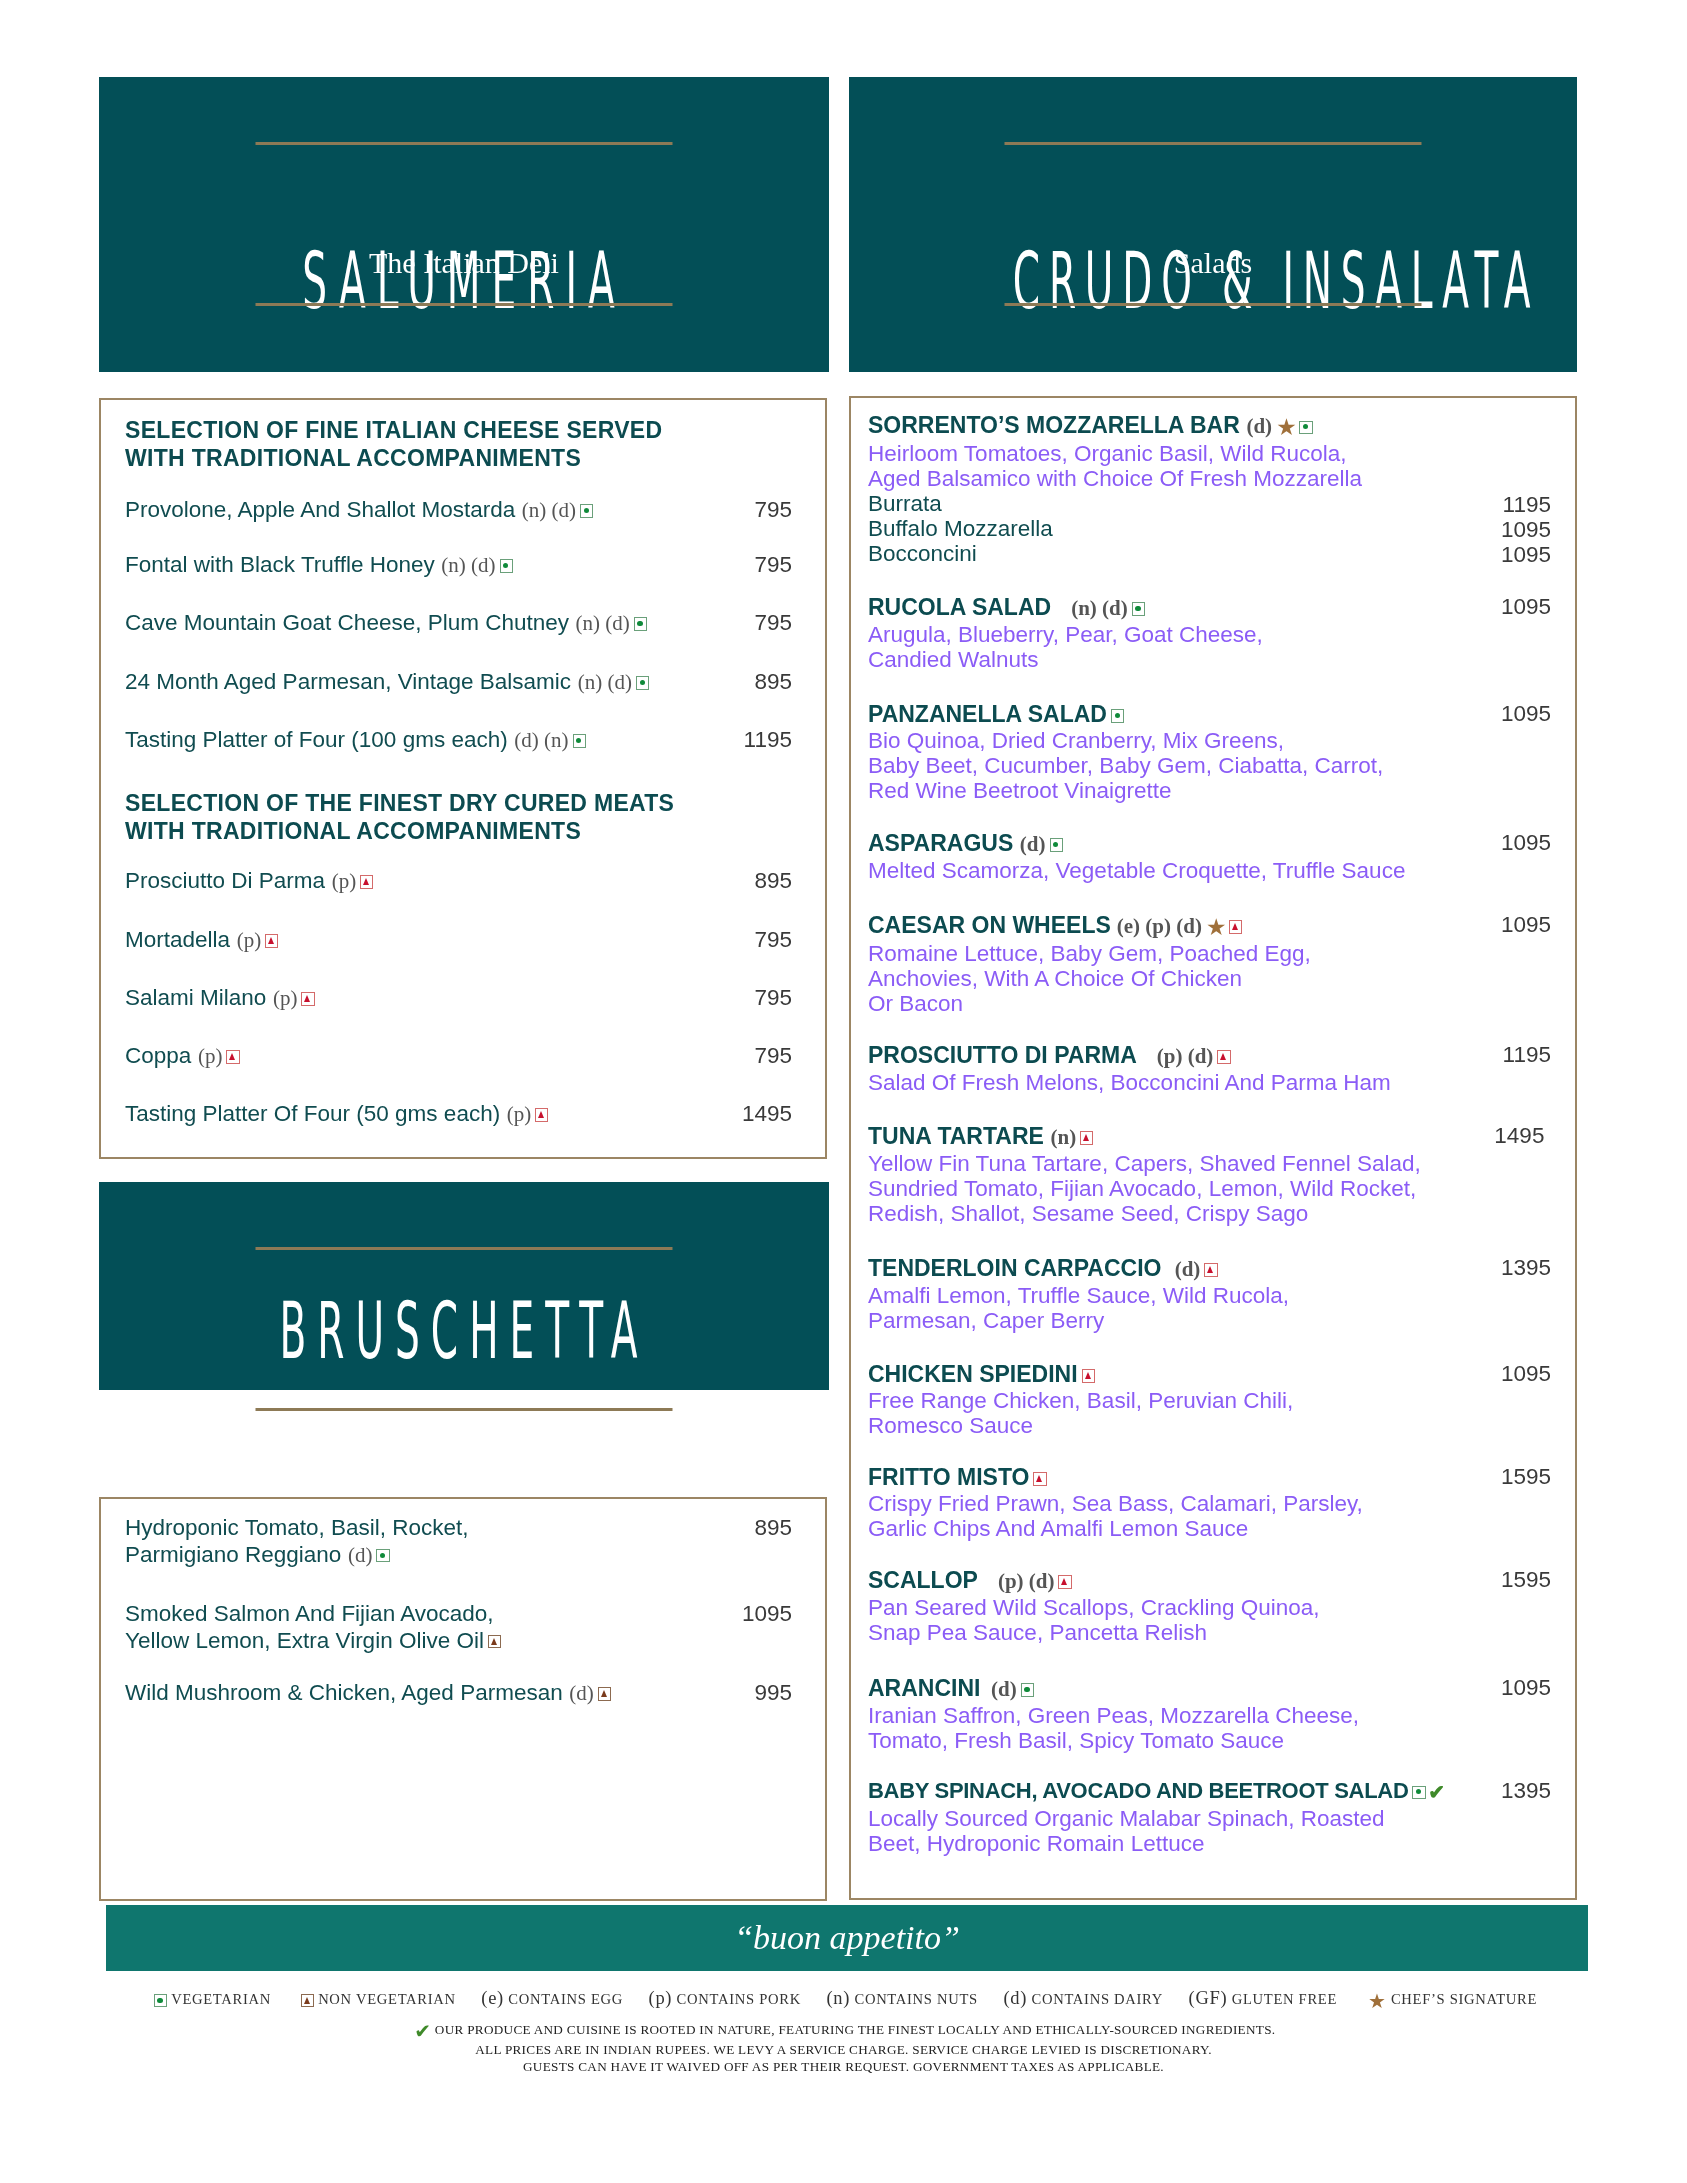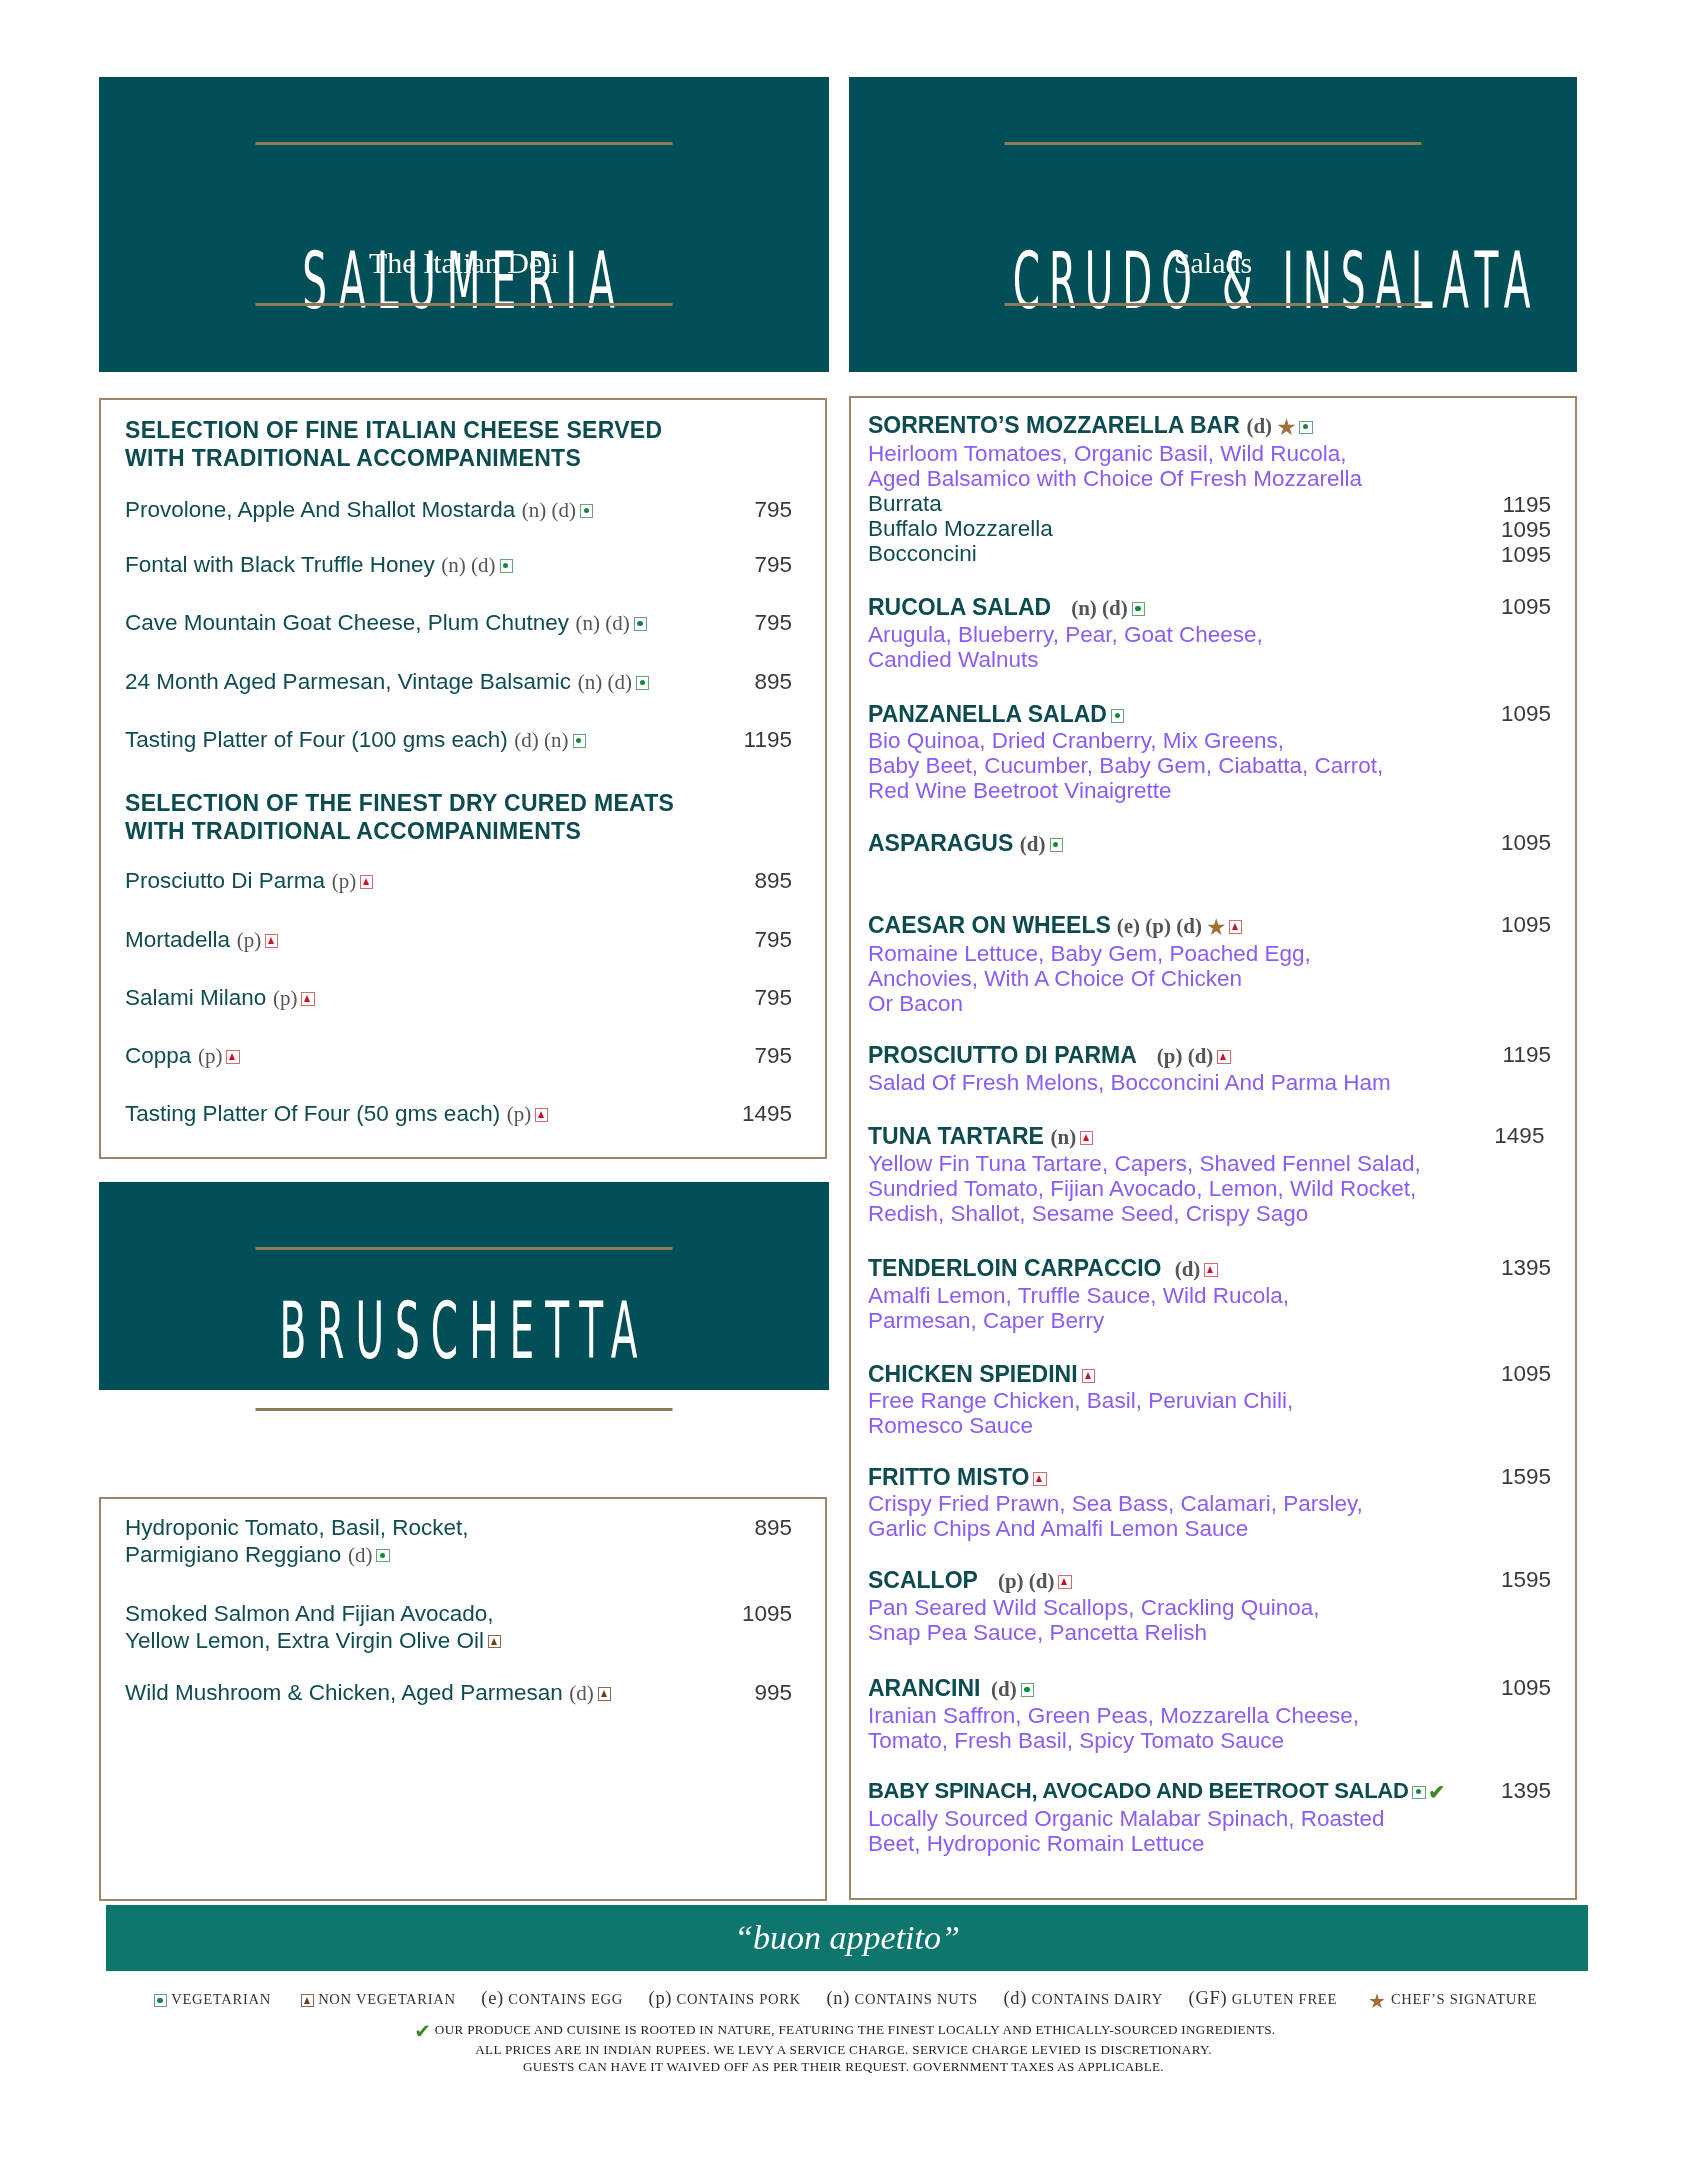--- a/index.html
+++ b/index.html
@@ -188,20 +188,21 @@
   <div class="item" style="top:302px;">
     <div class="name"><span>PANZANELLA SALAD</span><span class="veg"></span></div>
     <div class="desc">Bio Quinoa, Dried Cranberry, Mix Greens,
 Baby Beet, Cucumber, Baby Gem, Ciabatta, Carrot,
 Red Wine Beetroot Vinaigrette</div>
     <span class="price">1095</span>
   </div>
 
   <div class="item" style="top:431px;">
     <div class="name"><span>ASPARAGUS</span><span class="tag">(d)</span><span class="veg"></span></div>
+    <div class="desc">Melted Scamorza, Vegetable Croquette, Truffle Sauce</div>
     <span class="price">1095</span>
   </div>
 
   <div class="item" style="top:513px;">
     <div class="name"><span>CAESAR ON WHEELS</span><span class="tag" style="margin-left:6px">(e) (p) (d)</span><span class="star">★</span><span class="nonveg"></span></div>
     <div class="desc">Romaine Lettuce, Baby Gem, Poached Egg,
 Anchovies, With A Choice Of Chicken
 Or Bacon</div>
     <span class="price">1095</span>
   </div>

